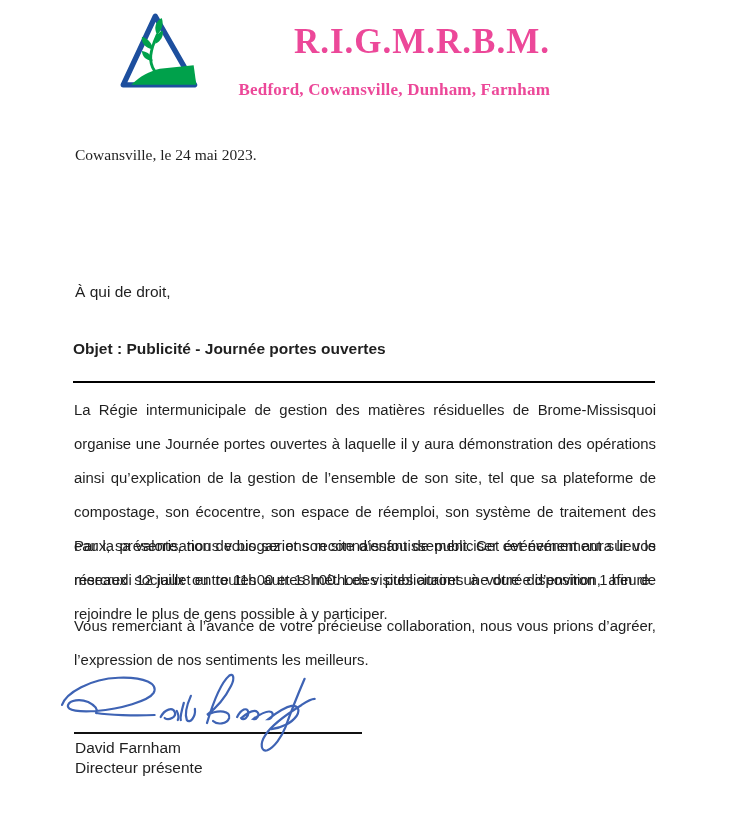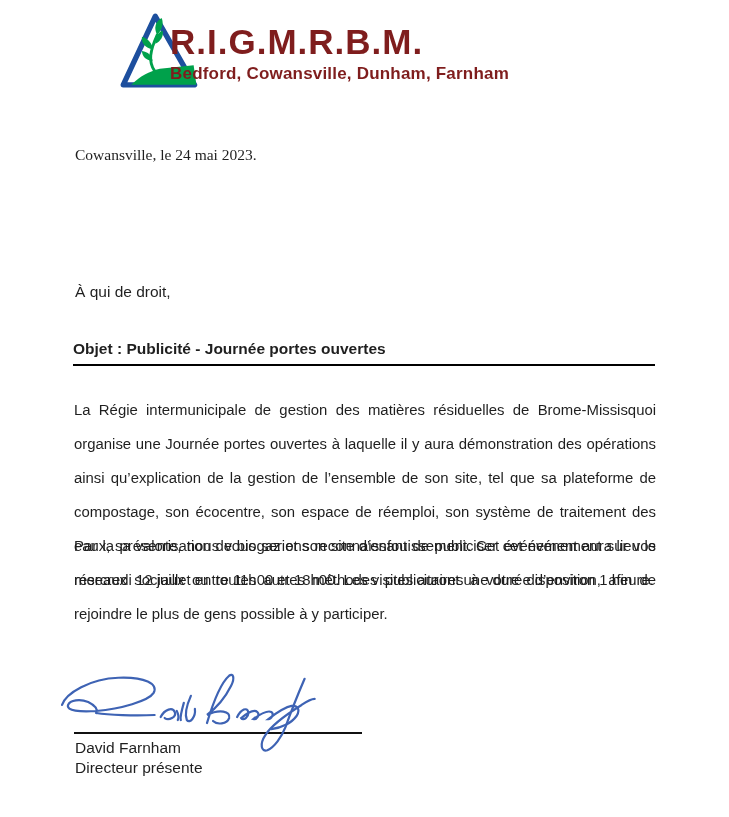--- a/index.html
+++ b/index.html
@@ -8,38 +8,38 @@
     width:729px;height:817px;
     background:#ffffff;
     font-family:"Liberation Sans","DejaVu Sans",sans-serif;
     color:#1f1f1f;
     overflow:hidden;
   }
   
   .logo{position:absolute;left:112px;top:10px;width:92px;height:82px;}
   .org-block{
     position:absolute;left:170px;top:24px;width:380px;
-    text-align:left;
-    font-family:Liberation Sans, sans-serif;
-    color:#7f1d1d;
+    text-align:right;
+    font-family:Liberation Serif, serif;
+    color:#ec4899;
   }
   .org-acronym{
     font-size:35px;font-weight:bold;letter-spacing:1px;line-height:1.05;
   }
   .org-munis{
-    font-size:17px;font-weight:bold;margin-top:3px;letter-spacing:0.2px;
+    font-size:17px;font-weight:bold;margin-top:19px;letter-spacing:0.2px;
   }
   
   .dateline{position:absolute;left:75px;top:146px;font-size:15.5px;font-family:Liberation Serif, serif;}
   .salutation{position:absolute;left:75px;top:240px;font-size:15.5px;margin-top:43px;}
   .subject{
     position:absolute;left:73px;top:340px;width:582px;
     font-size:15.5px;font-weight:bold;
     border-bottom:2px solid #000;
-    padding-bottom:6px;
+    padding-bottom:23px;
   }
   .para{
     position:absolute;left:74px;width:582px;
     font-size:14.9px;line-height:34px;
     text-align:justify;
   }
   .para1{top:378px;}
   .para2{top:514px;}
   .para3{top:594px;}
   
@@ -75,20 +75,21 @@
     <div class="org-acronym">R.I.G.M.R.B.M.</div>
     <div class="org-munis">Bedford, Cowansville, Dunham, Farnham</div>
   </div>
 
   <div class="dateline">Cowansville, le 24 mai 2023.</div>
   <div class="salutation">À qui de droit,</div>
   <div class="subject">Objet : Publicité - Journée portes ouvertes</div>
 
   <p class="para para1">La Régie intermunicipale de gestion des matières résiduelles de Brome-Missisquoi organise une Journée portes ouvertes à laquelle il y aura démonstration des opérations ainsi qu’explication de la gestion de l’ensemble de son site, tel que sa plateforme de compostage, son écocentre, son espace de réemploi, son système de traitement des eaux, sa valorisation de biogaz et son site d’enfouissement. Cet événement aura lieu le mercredi 12 juillet entre 11h00 et 18h00. Les visites auront une durée d’environ 1 heure.</p>
   <p class="para para2">Par la présente, nous vous serions reconnaissant de publiciser cet événement sur vos réseaux sociaux ou toutes autres méthodes publicitaires à votre disposition, afin de rejoindre le plus de gens possible à y participer.</p>
+  <p class="para para3">Vous remerciant à l’avance de votre précieuse collaboration, nous vous prions d’agréer, l’expression de nos sentiments les meilleurs.</p>
 
   <div class="sig-line"></div>
   <div class="signature-ink">
     <svg viewBox="0 0 310 86" width="312" height="88" aria-hidden="true">
       <g fill="none" stroke="#3e63b4" stroke-width="2.2" stroke-linecap="round">
 
         <path d="M6 34 C10 22 34 8 62 7 C88 6 102 13 97 22 C92 30 64 38 40 40 C24 41 10 40 12 34 C14 29 24 28 32 31 C38 34 42 38 40 42"></path>
         <path d="M40 42 C52 44 78 45 98 44"></path>
 
         <path d="M104 46 C108 38 116 36 118 41 C120 46 112 50 108 47"></path>

